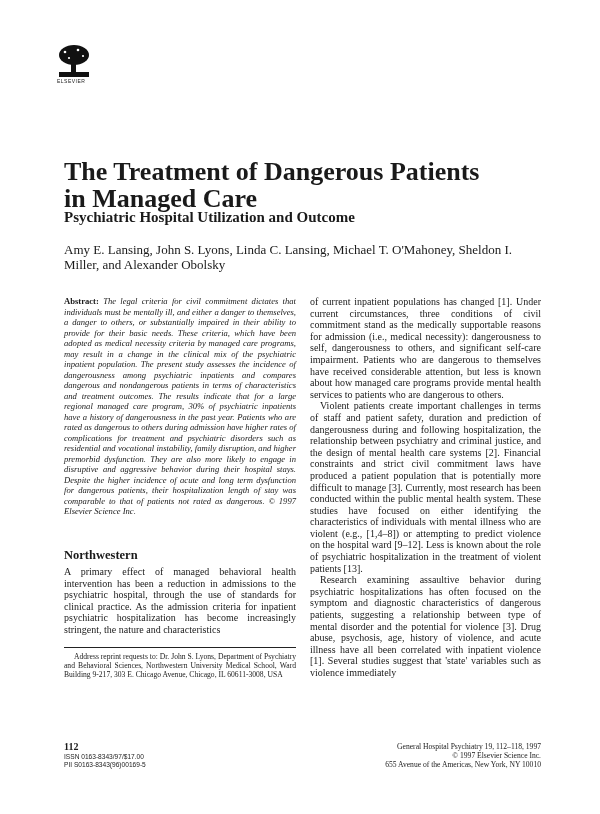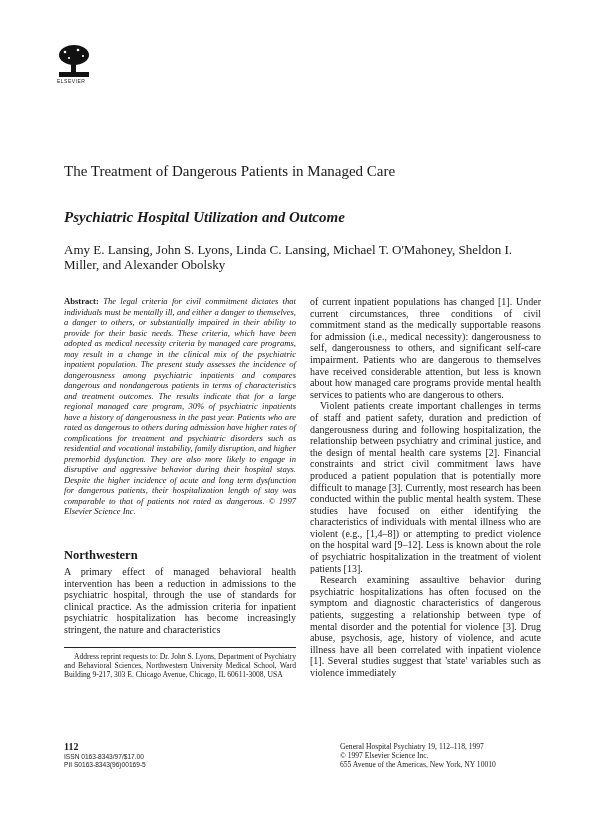--- a/index.html
+++ b/index.html
@@ -2,36 +2,36 @@
 <html><head>
   <meta charset="utf-8">
   <style>
     html, body { margin: 0; padding: 0; }
     body {
       width: 600px; height: 814px; background: #ffffff; position: relative; overflow: hidden;
       font-family: "Liberation Serif", "DejaVu Serif", serif; color: #1a1a1a;
     }
     .logo { position: absolute; left: 58px; top: 44px; width: 32px; height: 34px; }
     .logo-text { position: absolute; left: 57px; top: 78px; font-size: 5px; letter-spacing: 0.5px; font-family: "Liberation Sans", sans-serif; color:#222; }
-    .title { position: absolute; left: 64px; top: 158px; font-size: 15px; font-weight: normal; line-height: 27px; width: 440px; }
-    .subtitle { position: absolute; left: 64px; top: 209px; font-size: 15px; font-weight: bold; font-style: italic; }
+    .title { position: absolute; left: 64px; top: 158px; font-size: 26px; font-weight: bold; line-height: 27px; width: 440px; }
+    .subtitle { position: absolute; left: 64px; top: 209px; font-size: 15px; font-weight: bold; }
     .authors { position: absolute; left: 64px; top: 242px; font-size: 13px; line-height: 15px; width: 470px; }
     .col { position: absolute; font-size: 10px; line-height: 11.6px; text-align: justify; }
     .col-left { left: 64px; width: 232px; font-family: Liberation Serif, serif; }
     .col-right { left: 310px; width: 231px; }
     .abstract { top: 296px; font-style: italic; font-size: 8.6px; line-height: 10.5px; }
     .abstract b { font-style: normal; }
     .intro-head { position: absolute; left: 64px; top: 548px; font-size: 12.5px; font-weight: bold; }
     .intro { top: 566px; }
     .rule { position: absolute; left: 64px; top: 647px; width: 232px; border-top: 1px solid #222; }
     .footnote { top: 652px; font-size: 7.6px; line-height: 9.2px; }
     .footnote p, .col p { margin: 0; text-indent: 10px; }
     .pagenum { position: absolute; left: 64px; top: 741px; font-size: 10px; font-weight: bold; }
     .issn { position: absolute; left: 64px; top: 753px; font-size: 6.6px; line-height: 8px; font-family: "Liberation Sans", sans-serif; }
-    .journal { position: absolute; left: 340px; top: 742px; width: 201px; text-align: left; font-size: 7.6px; line-height: 9px; }
+    .journal { position: absolute; left: 340px; top: 742px; width: 201px; text-align: right; font-size: 7.6px; line-height: 9px; }
     .right-body { top: 296px; }
     .right-body p:first-child { text-indent: 0; }
   </style>
 </head>
 <body>
 
 <div class="logo">
   <svg width="32" height="34" viewBox="0 0 32 34">
     <ellipse cx="16" cy="11" rx="15" ry="10" fill="#111"></ellipse>
     <rect x="13" y="15" width="5" height="14" fill="#111"></rect>

